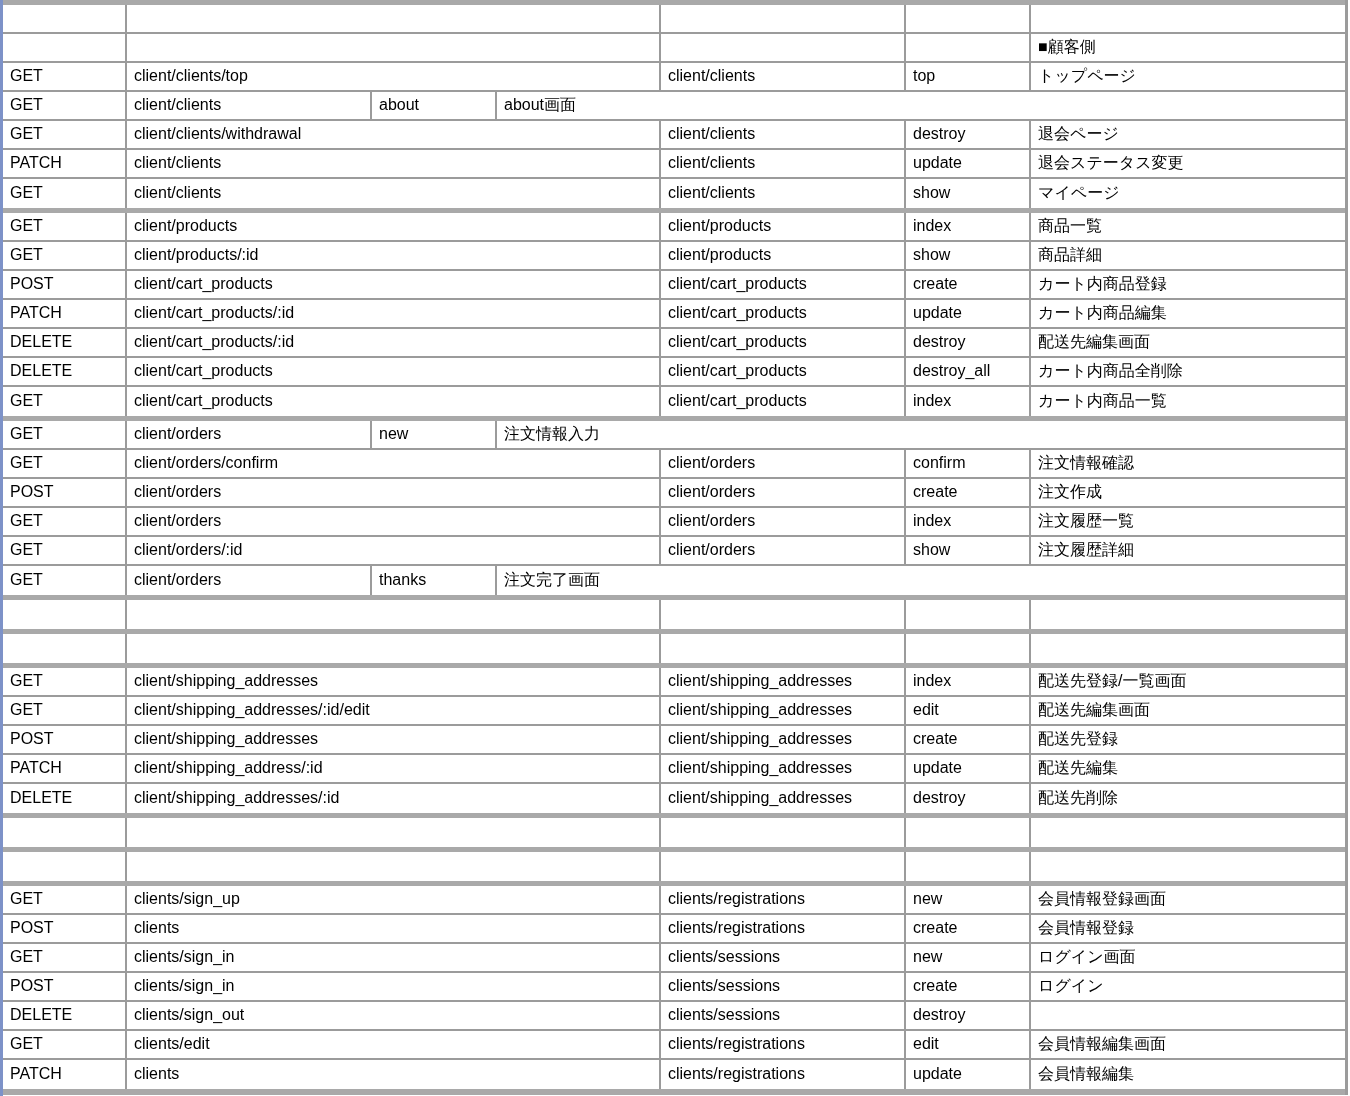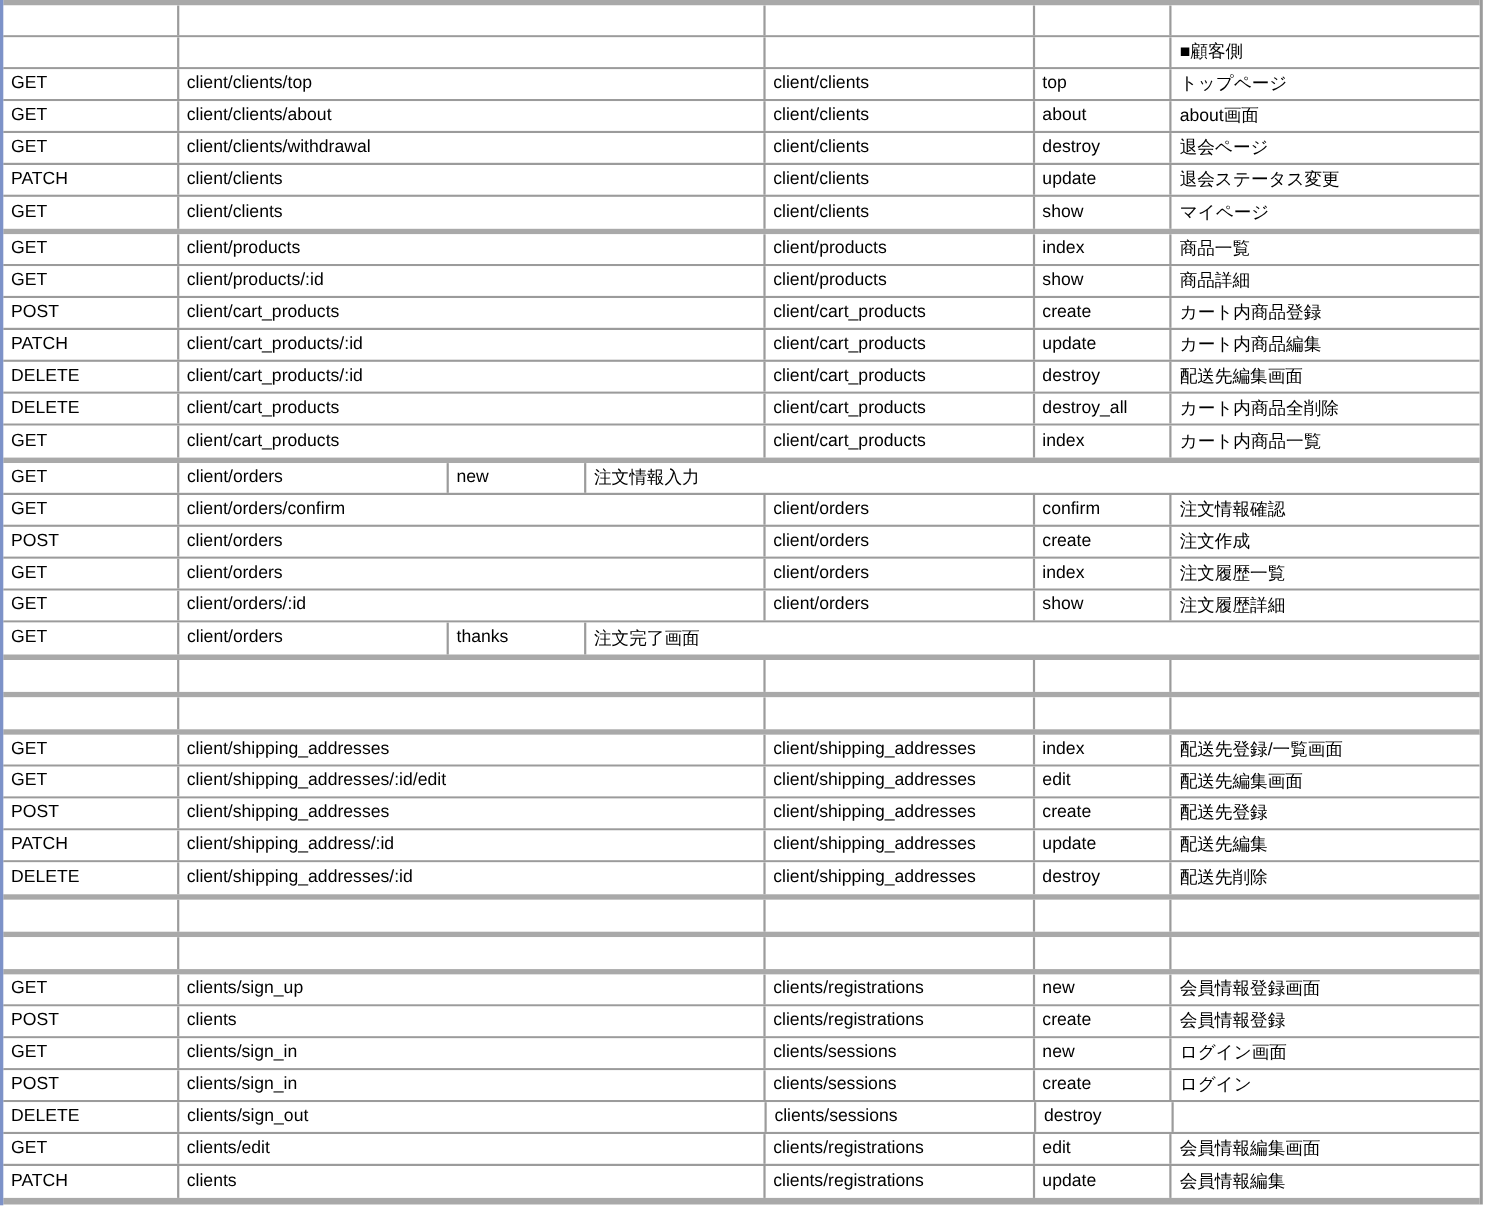--- a/index.html
+++ b/index.html
@@ -51,21 +51,21 @@
     box-sizing:border-box;
     border-right:2px solid var(--grid);
     display:flex;
     align-items:center;
     padding:0 4px 1px 7px;
     font-size:16px;
     color:var(--text);
     white-space:nowrap;
     overflow:hidden;
   }
-  .c0{width:160px;}
+  .c0{width:124px;}
   .c1{width:534px;text-align:right;}
   .c2{width:245px;}
   .c3{width:125px;}
   .c4{width:280px;border-right:none;text-align:right;}
 </style>
 </head>
 <body>
 
 <div class="sheet">
   <div class="left-strip"></div>
@@ -88,21 +88,20 @@
         </div>
         <div class="row">
           <div class="cell c0">GET</div>
           <div class="cell c1">client/clients/top</div>
           <div class="cell c2">client/clients</div>
           <div class="cell c3">top</div>
           <div class="cell c4">トップページ</div>
         </div>
         <div class="row">
           <div class="cell c0">GET</div>
-          <div class="cell c1">client/clients/about</div>
           <div class="cell c2">client/clients</div>
           <div class="cell c3">about</div>
           <div class="cell c4">about画面</div>
         </div>
         <div class="row">
           <div class="cell c0">GET</div>
           <div class="cell c1">client/clients/withdrawal</div>
           <div class="cell c2">client/clients</div>
           <div class="cell c3">destroy</div>
           <div class="cell c4">退会ページ</div>

